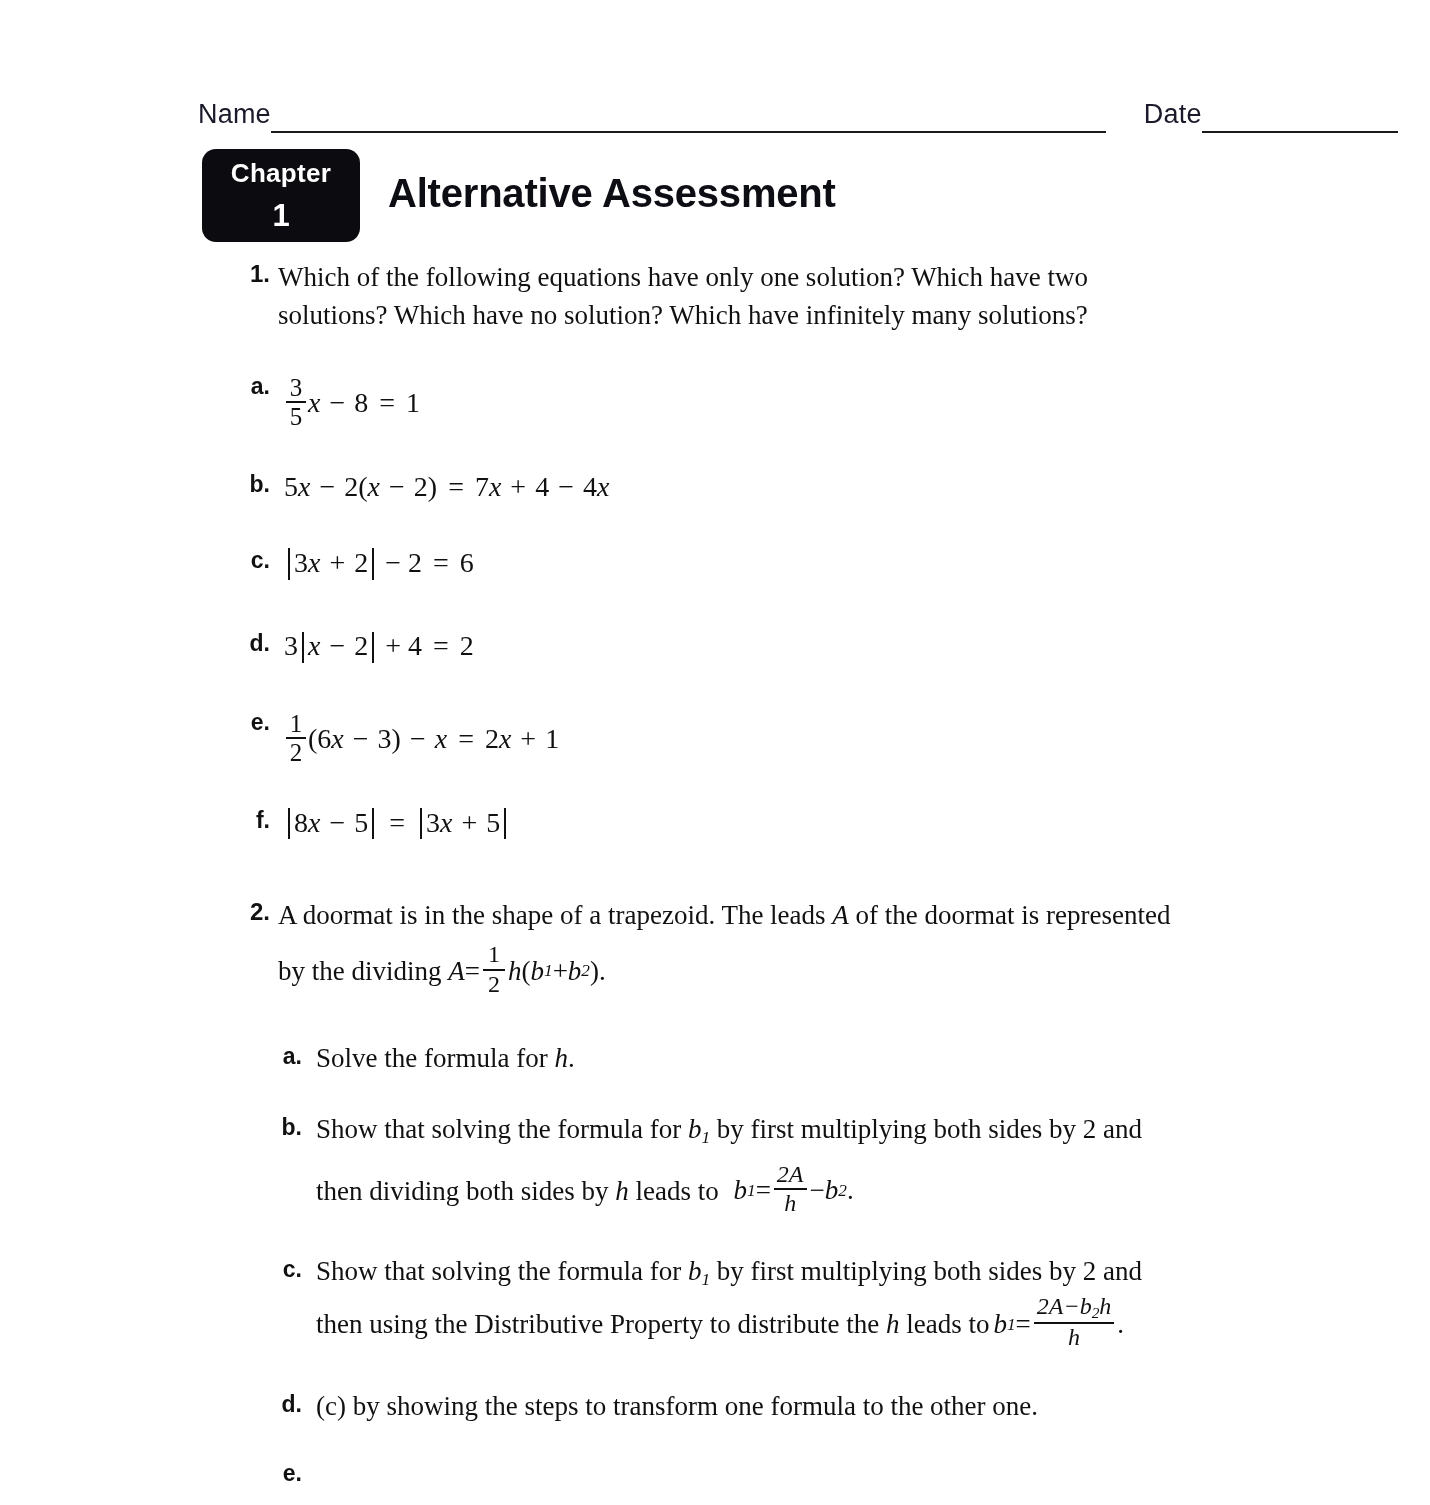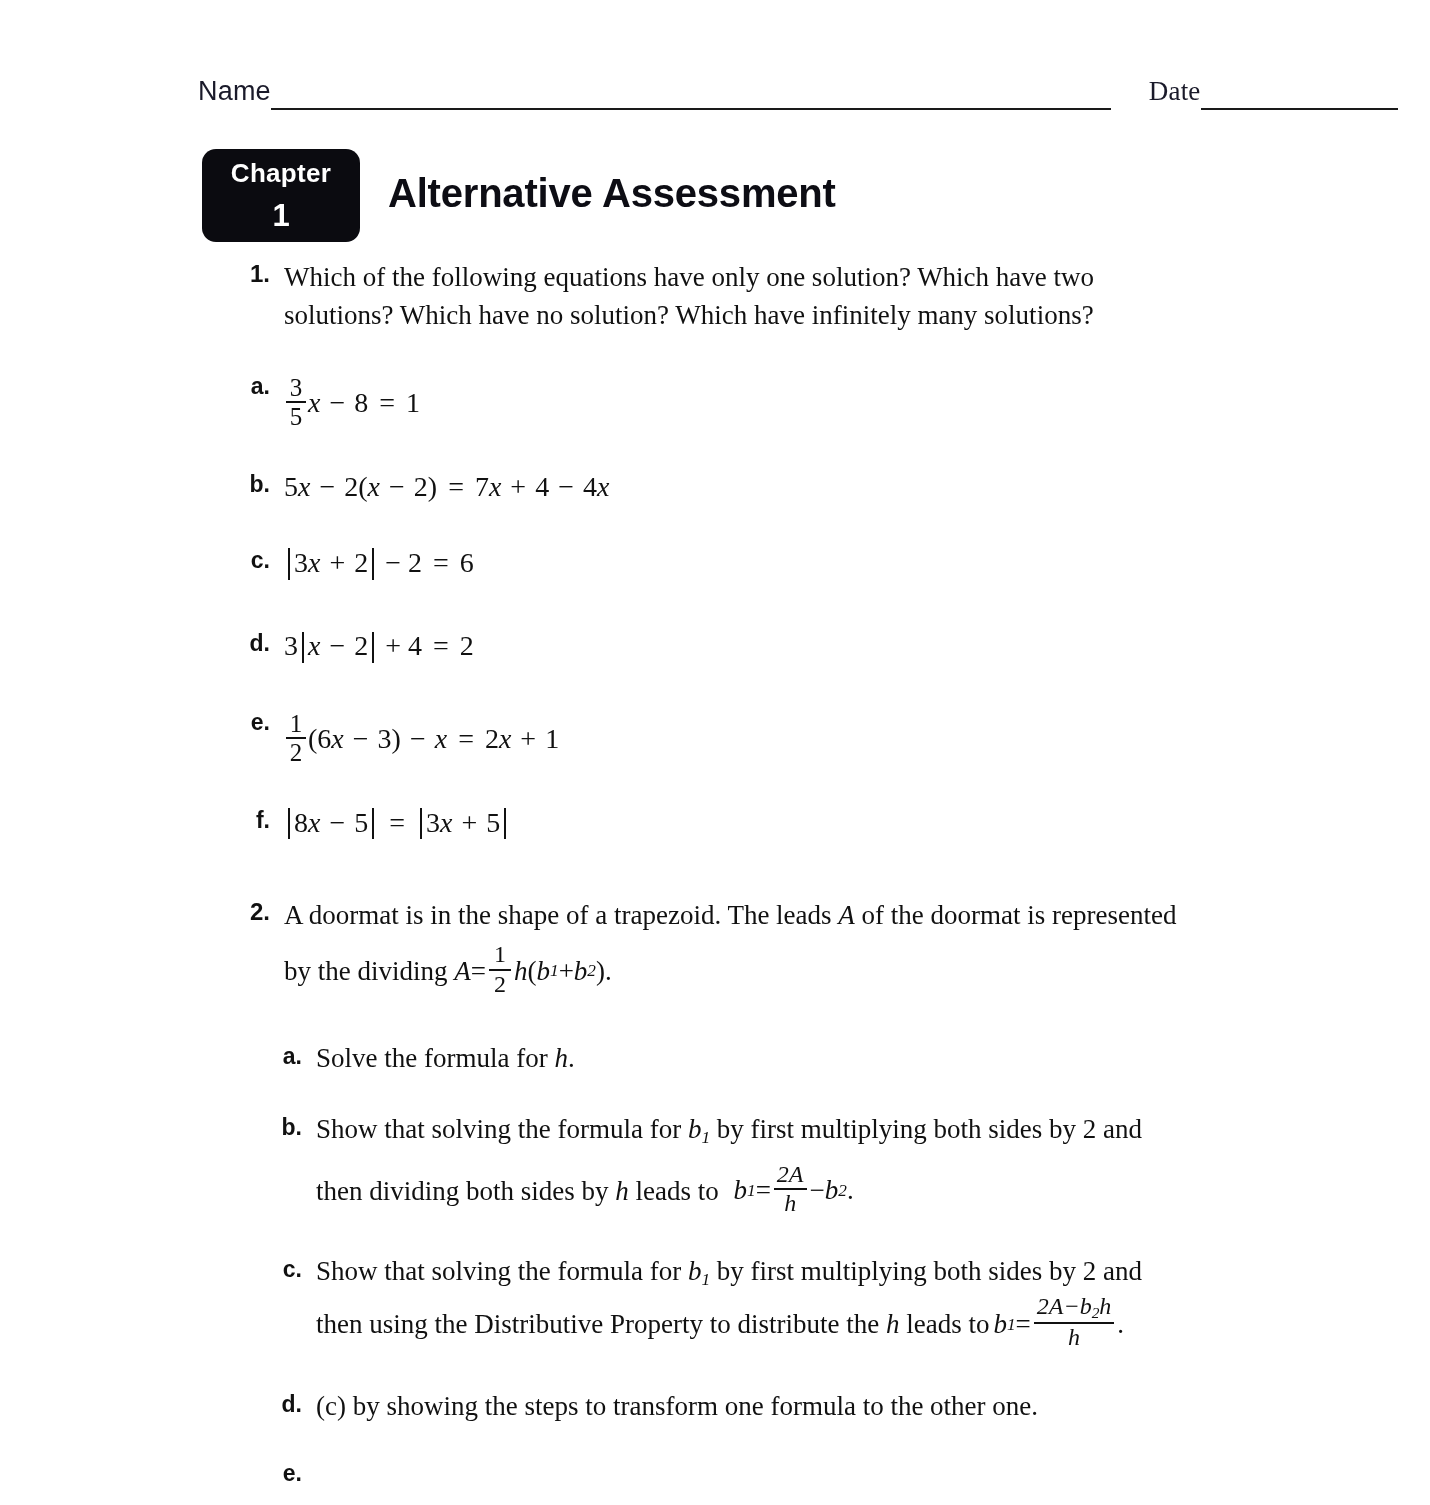--- a/index.html
+++ b/index.html
@@ -13,21 +13,21 @@
     position: relative;
     font-family: "Liberation Serif", "DejaVu Serif", serif;
     color: #111111;
     overflow: hidden;
   }
 
   
   .header-row {
     position: absolute;
     left: 198px;
-    top: 76px;
+    top: 99px;
     width: 1200px;
     height: 40px;
     display: flex;
     align-items: baseline;
   }
   .field-label {
     font-family: "Liberation Sans", "DejaVu Sans", sans-serif;
     font-size: 27px;
     font-weight: 400;
     color: #1a1a2a;
@@ -35,21 +35,21 @@
     white-space: nowrap;
   }
   .rule {
     border-bottom: 2.5px solid #1a1a1a;
     height: 1px;
     align-self: flex-end;
     margin-bottom: 6px;
   }
   .rule-name { width: 872px; }
   .rule-date { width: 205px; }
-  .date-label { margin-left: 38px; font-family: Liberation Serif, serif; }
+  .date-label { margin-left: 38px; }
 
   
   .title-block {
     position: absolute;
     left: 202px;
     top: 148px;
     height: 94px;
     display: flex;
     align-items: center;
   }
@@ -108,21 +108,21 @@
     font-family: "Liberation Sans", "DejaVu Sans", sans-serif;
     font-size: 24px;
     font-weight: 700;
     width: 42px;
     text-align: right;
     flex: 0 0 42px;
     margin-left: 228px;
     padding-top: 2px;
   }
   .prob-body {
-    margin-left: 14px;
+    margin-left: 8px;
     font-size: 27px;
     line-height: 1.42;
     max-width: 912px;
   }
   .prob-body p { margin: 0; }
 
   .subitem {
     display: flex;
     align-items: flex-start;
   }

